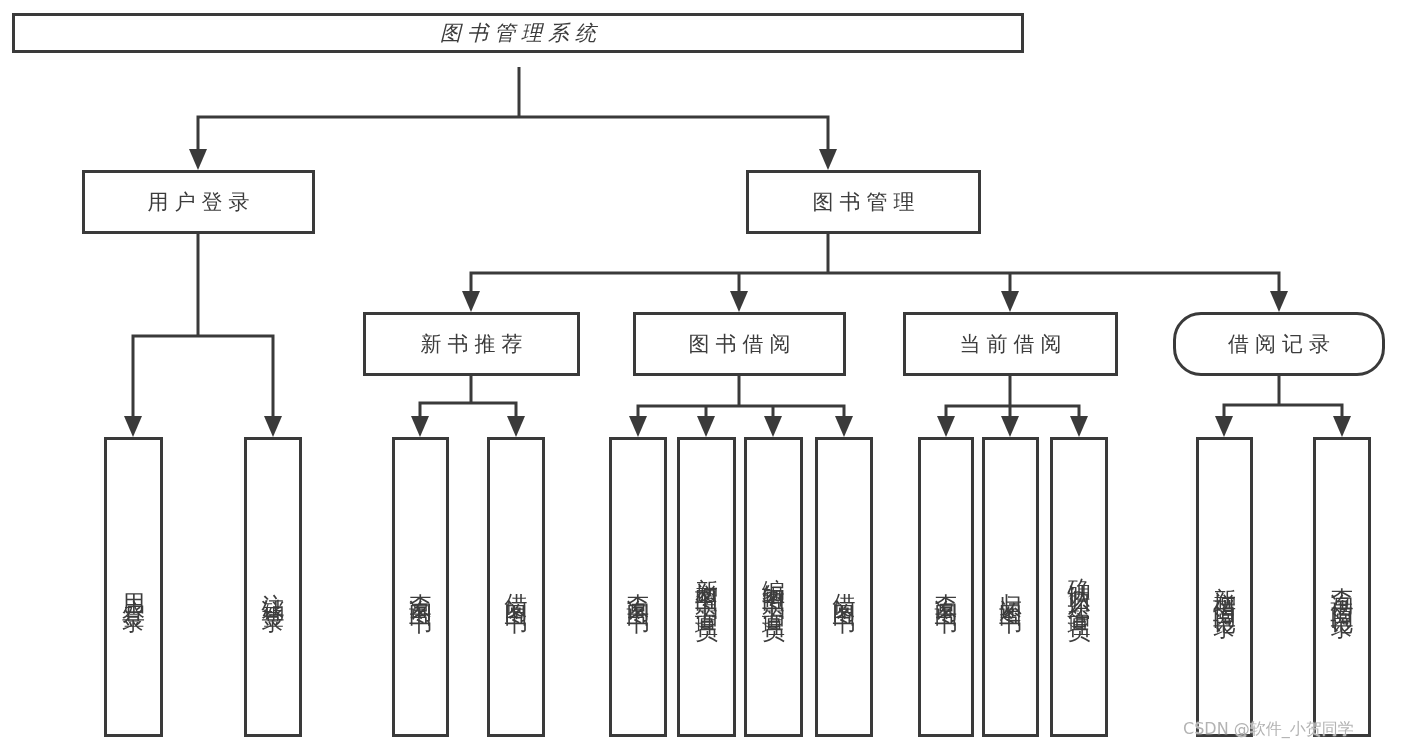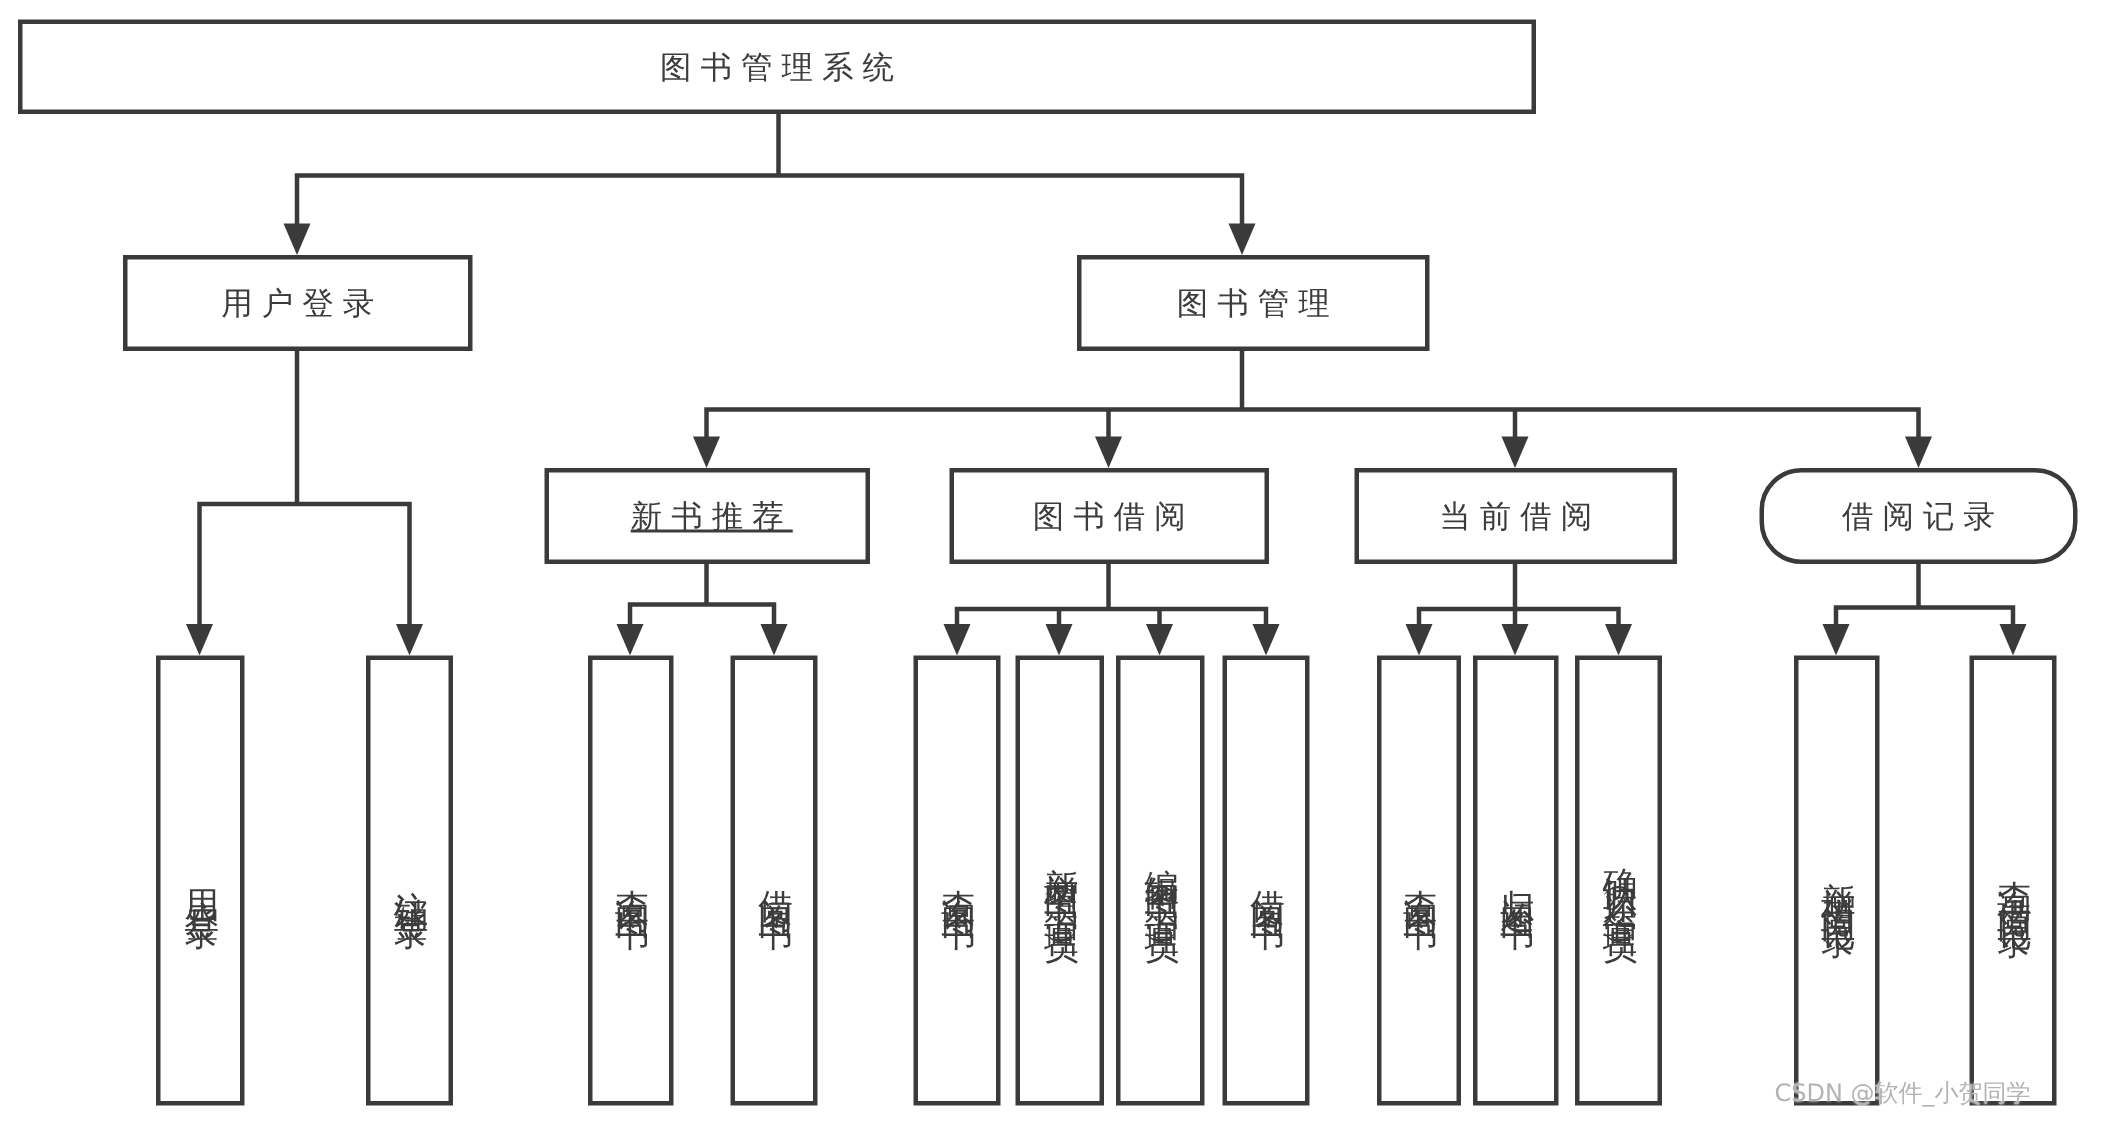--- a/index.html
+++ b/index.html
@@ -142,26 +142,26 @@
     </g>
 
     <g>
       <path d="M1279,376 V405"></path>
       <path d="M1224,419 V405 H1342 V419"></path>
       <polygon points="1215,416 1233,416 1224,437"></polygon>
       <polygon points="1333,416 1351,416 1342,437"></polygon>
     </g>
   </svg>
 
-  <div class="hbox" style="left:12px;top:13px;width:1012px;height:63px;">图书管理系统</div>
+  <div class="hbox" style="left:12px;top:13px;width:1012px;height:40px;font-style:italic;">图书管理系统</div>
 
   <div class="hbox" style="left:82px;top:170px;width:233px;height:64px;">用户登录</div>
-  <div class="hbox" style="left:718px;top:170px;width:235px;height:64px;">图书管理</div>
-
-  <div class="hbox" style="left:363px;top:312px;width:217px;height:64px;text-decoration:underline;">新书推荐</div>
+  <div class="hbox" style="left:746px;top:170px;width:235px;height:64px;">图书管理</div>
+
+  <div class="hbox" style="left:363px;top:312px;width:217px;height:64px;">新书推荐</div>
   <div class="hbox" style="left:903px;top:312px;width:215px;height:64px;">当前借阅</div>
   <div class="hbox" style="left:633px;top:312px;width:213px;height:64px;">图书借阅</div>
   <div class="hbox" style="left:1173px;top:312px;width:212px;height:64px;border-radius:28px;">借阅记录</div>
 
   <div class="vbox" style="left:104px;width:59px;">
     <span class="vtext">用户登录</span>
   </div>
   <div class="vbox" style="left:244px;width:58px;">
     <span class="vtext">注销登录</span>
   </div>

